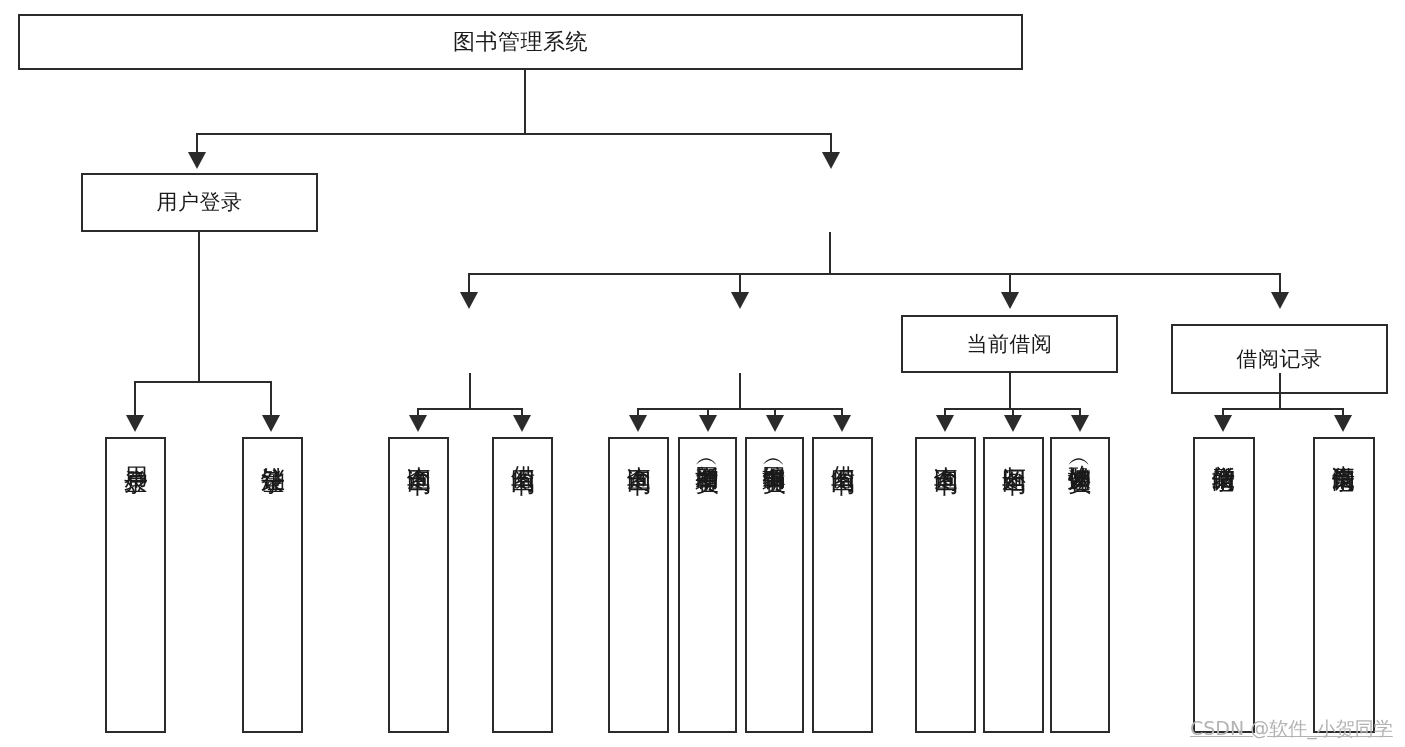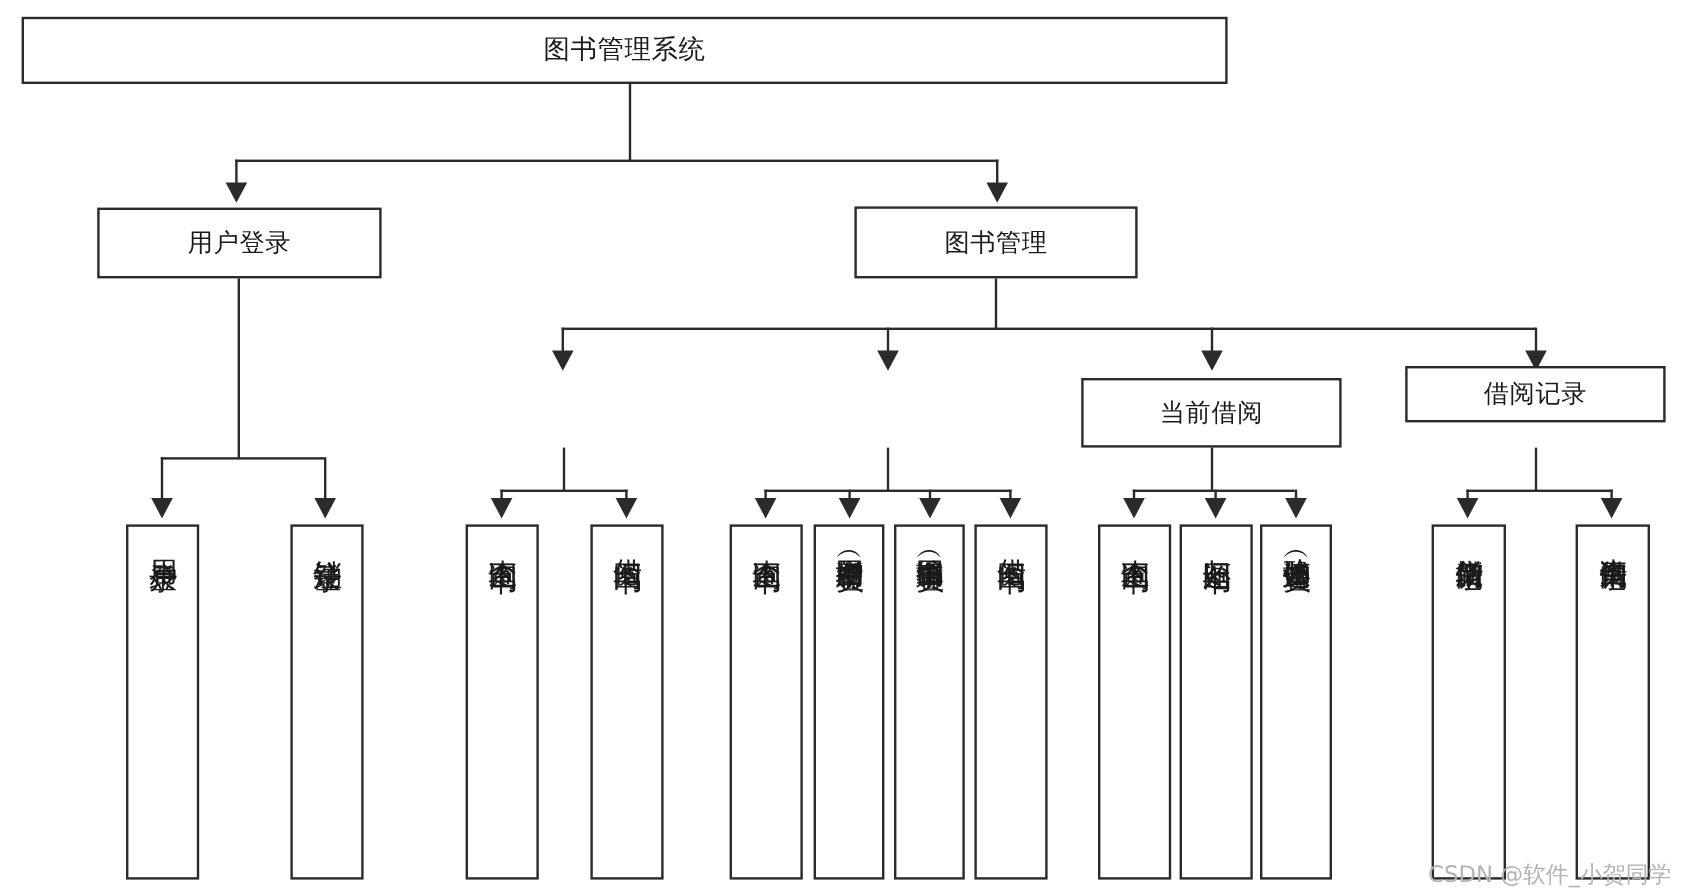--- a/index.html
+++ b/index.html
@@ -98,23 +98,20 @@
   <div class="hline" style="left:196px; top:133px; width:636px; height:2px;"></div>
   <div class="vline" style="left:196px; top:133px; width:2px; height:22px;"></div>
   <div class="arrow" style="left:188px; top:152px;"></div>
   <div class="vline" style="left:830px; top:133px; width:2px; height:22px;"></div>
   <div class="arrow" style="left:822px; top:152px;"></div>
 
   <div class="node horiz" style="left:81px; top:173px; width:237px; height:59px;">
     <span class="node-label">用户登录</span>
   </div>
 
-  <div class="node horiz" style="left:712px; top:172px; width:236px; height:60px;">
-    <span class="node-label">图书管理</span>
-  </div>
 
   <div class="vline" style="left:198px; top:232px; width:2px; height:150px;"></div>
   <div class="hline" style="left:134px; top:381px; width:136px; height:2px;"></div>
   <div class="vline" style="left:134px; top:381px; width:2px; height:36px;"></div>
   <div class="arrow" style="left:126px; top:415px;"></div>
   <div class="vline" style="left:270px; top:381px; width:2px; height:36px;"></div>
   <div class="arrow" style="left:262px; top:415px;"></div>
 
   <div class="vline" style="left:829px; top:232px; width:2px; height:42px;"></div>
   <div class="hline" style="left:468px; top:273px; width:812px; height:2px;"></div>
@@ -130,21 +127,21 @@
 
   <div class="vline" style="left:1279px; top:273px; width:2px; height:22px;"></div>
   <div class="arrow" style="left:1271px; top:292px;"></div>
 
 
 
   <div class="node horiz" style="left:901px; top:315px; width:217px; height:58px;">
     <span class="node-label">当前借阅</span>
   </div>
 
-  <div class="node horiz" style="left:1171px; top:305px; width:217px; height:47px;">
+  <div class="node horiz" style="left:1171px; top:324px; width:217px; height:70px;">
     <span class="node-label">借阅记录</span>
   </div>
 
   <div class="vline" style="left:469px; top:373px; width:2px; height:36px;"></div>
   <div class="hline" style="left:417px; top:408px; width:106px; height:2px;"></div>
   <div class="vline" style="left:417px; top:408px; width:2px; height:9px;"></div>
   <div class="arrow" style="left:409px; top:415px;"></div>
   <div class="vline" style="left:521px; top:408px; width:2px; height:9px;"></div>
   <div class="arrow" style="left:513px; top:415px;"></div>
 
@@ -212,15 +209,15 @@
     <span class="node-label">确认归还（管理员）</span>
   </div>
 
   <div class="node vert long" style="left:1193px; top:437px; width:62px; height:296px;">
     <span class="node-label">新增借阅记录</span>
   </div>
   <div class="node vert long" style="left:1313px; top:437px; width:62px; height:296px;">
     <span class="node-label">查询借阅记录</span>
   </div>
 
-  <div class="watermark" style="left:1190px; top:716px;">CSDN @软件_小贺同学</div>
+  <div class="watermark" style="left:1190px; top:716px;text-decoration:underline;">CSDN @软件_小贺同学</div>
 
 </div>
 
 </body></html>

